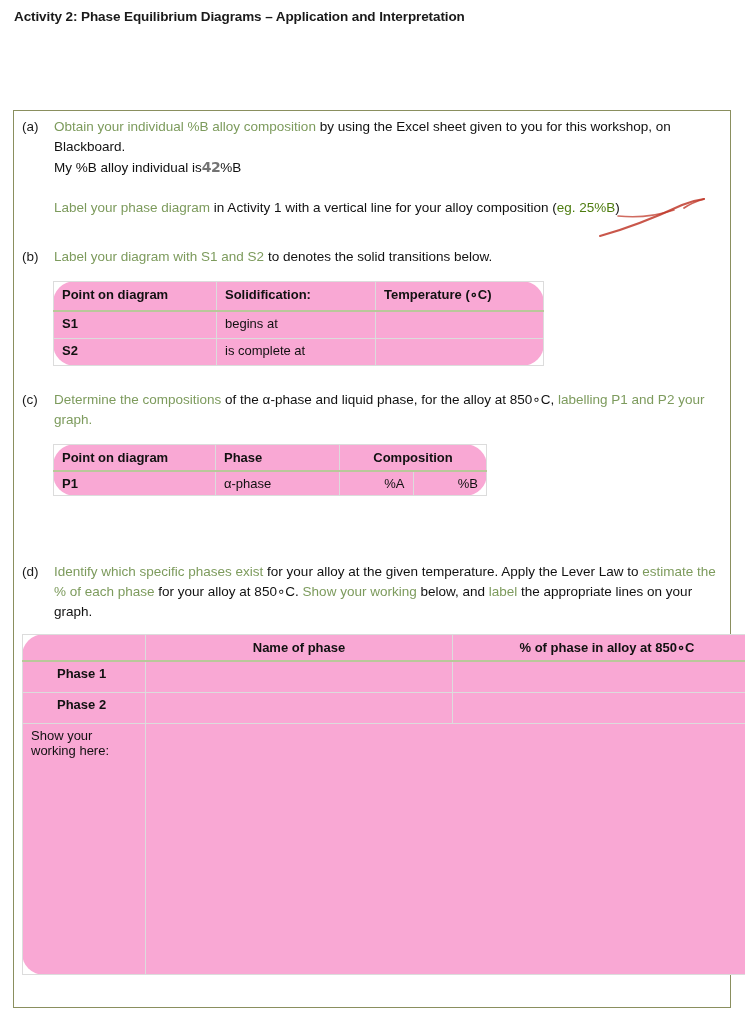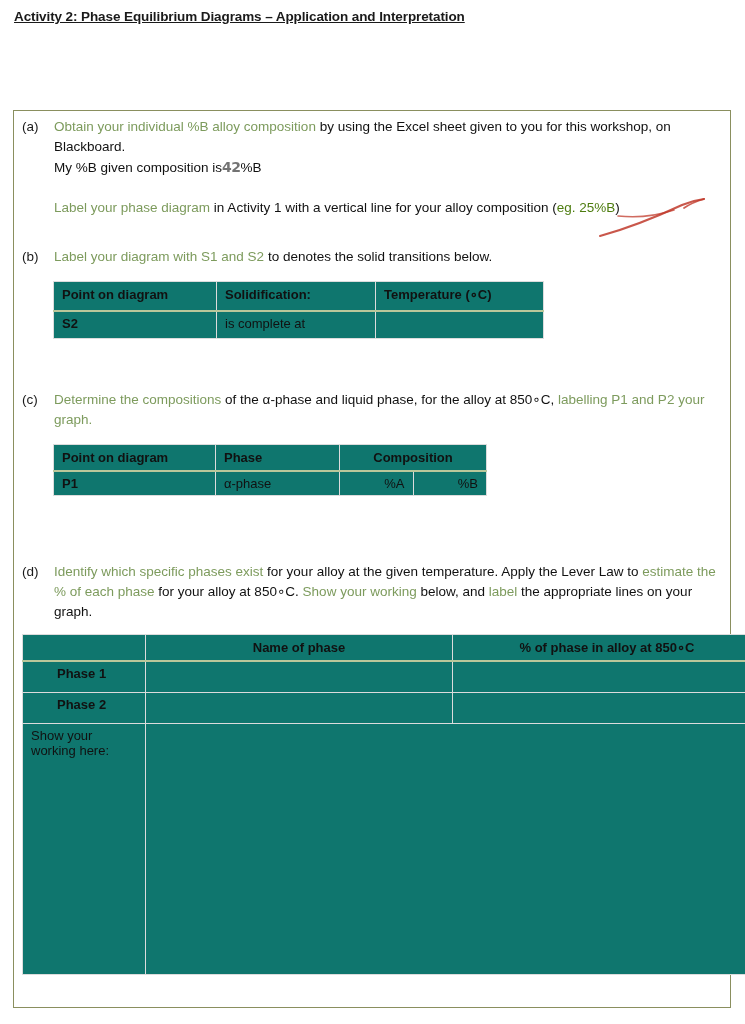--- a/index.html
+++ b/index.html
@@ -25,21 +25,20 @@
   
   .doc-title {
     position: absolute;
     left: 14px;
     top: 9px;
     width: 700px;
     font-size: 13.5px;
     font-weight: bold;
     letter-spacing: -0.1px;
     color: #1a1a1a;
-    text-decoration: underline;
   }
   .intro {
     position: absolute;
     left: 14px;
     top: 42px;
     width: 700px;
     font-size: 13.5px;
     line-height: 20px;
     color: #1a1a1a;
   }
@@ -76,21 +75,22 @@
   #q-b  { left: 22px; top: 247px; width: 670px; }
   #q-c  { left: 22px; top: 390px; width: 690px; }
   #q-d  { left: 22px; top: 562px; width: 700px; }
 
   .spacer-line { height: 20px; }
 
   
   table {
     border-collapse: collapse;
     font-size: 13px;
-    background: #0f766e;
+    background: #f9a8d4;
+    border-radius: 22px;
   }
   table td, table th {
     border: 1px solid #dcdcdc;
     padding: 4px 8px;
     vertical-align: top;
     text-align: left;
     font-weight: normal;
   }
   table thead th {
     font-weight: bold;
@@ -168,21 +168,21 @@
 
   <div class="doc-title">Activity 2: Phase Equilibrium Diagrams – Application and Interpretation</div>
 
 
   <div class="outer-box"></div>
 
   <div class="qblock" id="q-a">
     <div class="qlabel">(a)</div>
     <div class="qtext">
       <div><span class="g">Obtain your individual %B alloy composition</span><span> by using the Excel sheet given to you for this workshop, on Blackboard.</span></div>
-      <div><span>My %B given composition is</span><span class="handwriting">42</span><span>%B</span></div>
+      <div><span>My %B alloy individual is</span><span class="handwriting">42</span><span>%B</span></div>
       <div class="spacer-line"></div>
       <div><span class="g">Label your phase diagram</span><span> in Activity 1 with a vertical line for your alloy composition (</span><span class="blue">eg. 25%B</span><span>)</span></div>
     </div>
   </div>
 
   <svg class="red-mark" viewBox="0 0 112 42">
     <path d="M4 40 C 26 34, 58 22, 86 9 C 93 6, 100 4, 108 3" fill="none" stroke="#c0392b" stroke-width="2.1" stroke-linecap="round" opacity="0.85"></path>
     <path d="M108 3 C 101 5, 94 8, 88 12" fill="none" stroke="#c0392b" stroke-width="1.8" stroke-linecap="round" opacity="0.8"></path>
     <path d="M22 20 C 40 22, 60 20, 78 14" fill="none" stroke="#c0392b" stroke-width="1.6" stroke-linecap="round" opacity="0.75"></path>
   </svg>
@@ -197,20 +197,25 @@
   <table id="table-b">
     <thead>
       <tr>
         <th class="c1">Point on diagram</th>
         <th class="c2">Solidification:</th>
         <th class="c3">Temperature (∘C)</th>
       </tr>
     </thead>
     <tbody>
       <tr>
+        <td class="rowhead">S1</td>
+        <td>begins at</td>
+        <td></td>
+      </tr>
+      <tr>
         <td class="rowhead">S2</td>
         <td>is complete at</td>
         <td></td>
       </tr>
     </tbody>
   </table>
 
   <div class="qblock" id="q-c">
     <div class="qlabel">(c)</div>
     <div class="qtext">

